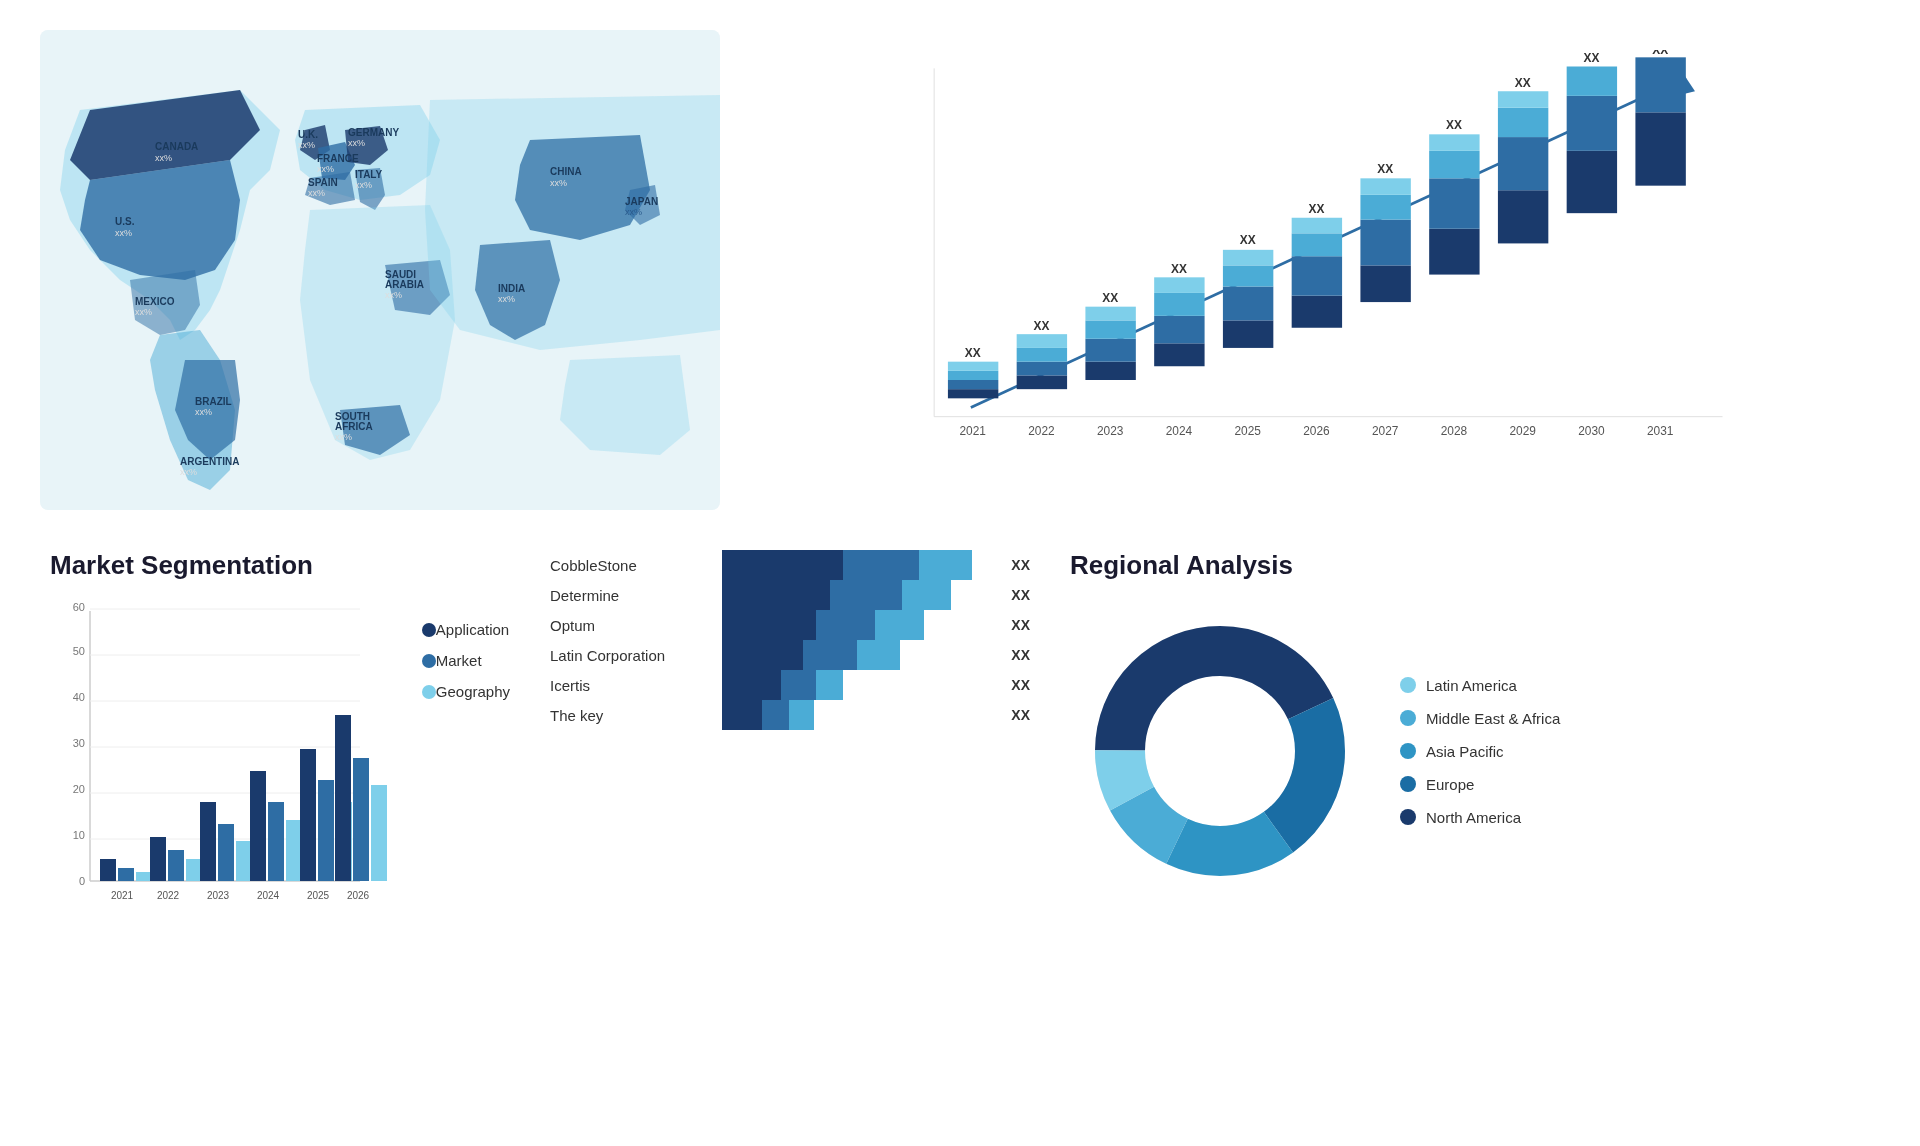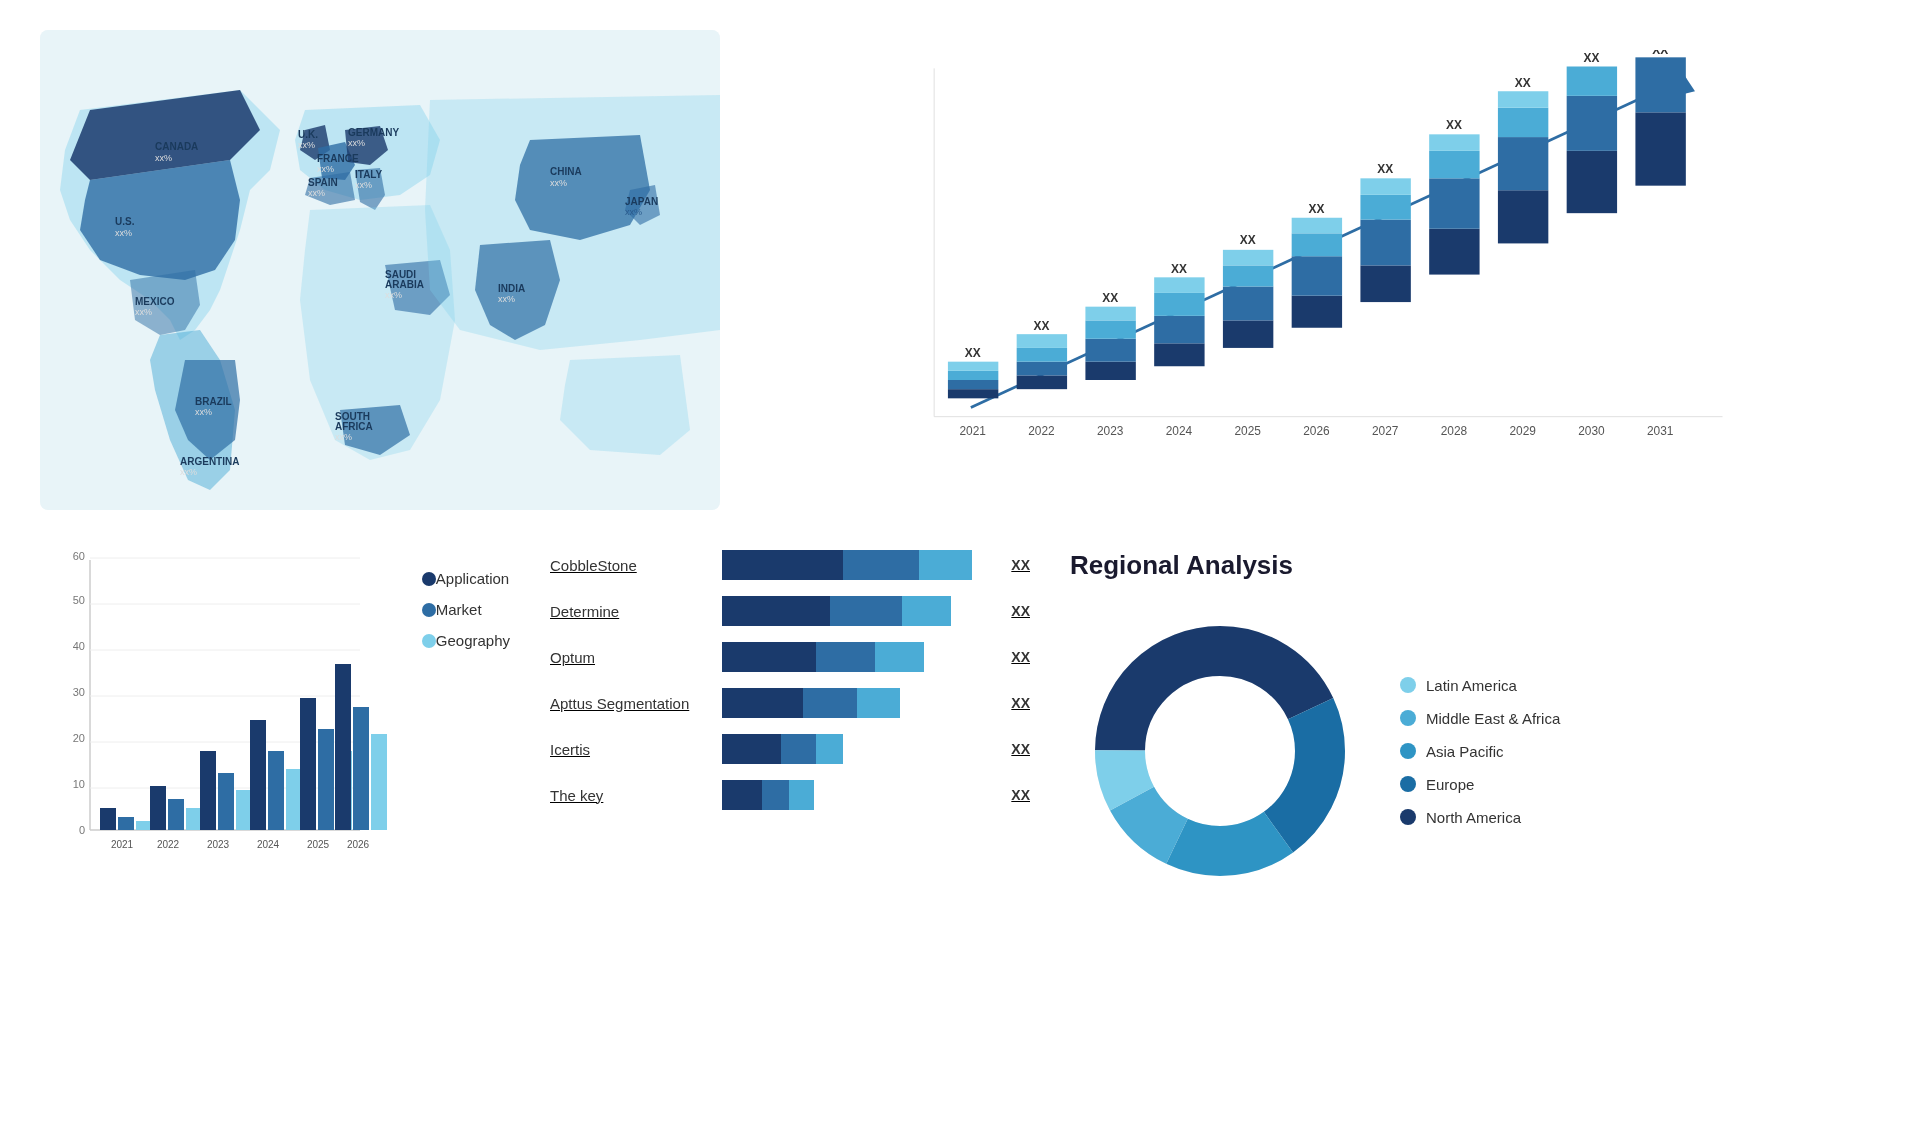--- a/index.html
+++ b/index.html
@@ -129,22 +129,21 @@
 
     
     .players-container {
       flex: 0 0 500px;
       padding: 10px;
     }
 
     .players-list {
       display: flex;
       flex-direction: column;
-      gap: 16px;
-      text-decoration: underline;
+      gap: 0;
     }
 
     .player-row {
       display: flex;
       align-items: center;
       gap: 12px;
     }
 
     .player-name {
       font-size: 15px;
@@ -405,20 +404,21 @@
         <text x="682" y="420" text-anchor="middle" font-size="13" fill="#555">2029</text>
         <text x="757" y="420" text-anchor="middle" font-size="13" fill="#555">2030</text>
         <text x="832" y="420" text-anchor="middle" font-size="13" fill="#555">2031</text>
       </svg>
     </div>
   </div>
 
   <div class="bottom-section">
 
     <div class="segmentation-container">
+      <h2 class="section-title">Market Segmentation</h2>
       <div class="segmentation-inner">
         <div style="position:relative; flex:1;">
           <svg width="320" height="340" viewBox="0 0 320 340">
 
             <line x1="40" y1="10" x2="40" y2="280" stroke="#ccc" stroke-width="1.5"></line>
 
             <line x1="40" y1="280" x2="310" y2="280" stroke="#ccc" stroke-width="1.5"></line>
 
             <text x="35" y="284" text-anchor="end" font-size="11" fill="#777">0</text>
             <text x="35" y="238" text-anchor="end" font-size="11" fill="#777">10</text>
@@ -515,21 +515,21 @@
           <span class="player-name">Optum</span>
           <div class="player-bar-container">
             <div class="player-bar-seg" style="width:35%;background:#1a3a6c;"></div>
             <div class="player-bar-seg" style="width:22%;background:#2e6da4;"></div>
             <div class="player-bar-seg" style="width:18%;background:#4bacd6;"></div>
           </div>
           <span class="player-value">XX</span>
         </div>
 
         <div class="player-row">
-          <span class="player-name">Apttus Segmentation</span>
+          <span class="player-name">Latin Corporation</span>
           <div class="player-bar-container">
             <div class="player-bar-seg" style="width:30%;background:#1a3a6c;"></div>
             <div class="player-bar-seg" style="width:20%;background:#2e6da4;"></div>
             <div class="player-bar-seg" style="width:16%;background:#4bacd6;"></div>
           </div>
           <span class="player-value">XX</span>
         </div>
 
         <div class="player-row">
           <span class="player-name">Icertis</span>

